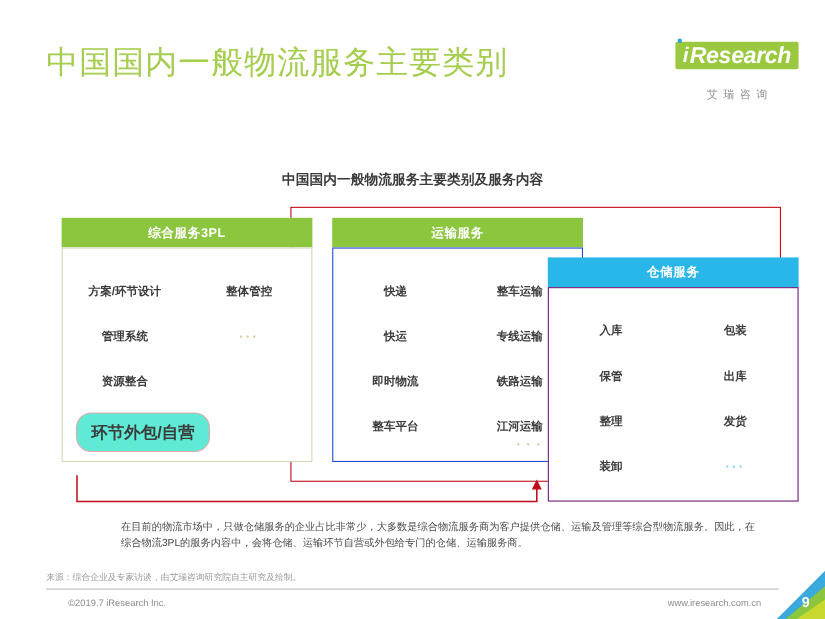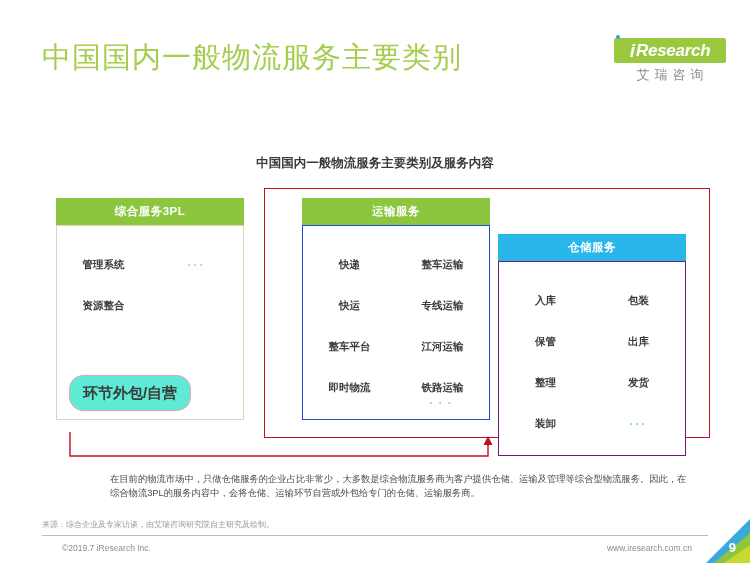--- a/index.html
+++ b/index.html
@@ -29,43 +29,43 @@
   }
   .logo-mark .lm-i{
     color:#ffffff;font-size:19px;font-weight:700;font-style:italic;
     line-height:19px;margin-right:1px;position:relative;
   }
   .logo-mark .lm-dot{
     position:absolute;left:2px;top:-3px;width:4px;height:4px;border-radius:50%;
     background:#29a3dc;
   }
   .logo-mark .lm-text{
-    color:#ffffff;font-size:17px;font-weight:700;font-style:italic;line-height:19px;
+    color:#ffffff;font-size:21px;font-weight:700;font-style:italic;line-height:19px;
     letter-spacing:-0.3px;
   }
   .logo-cn{
-    margin-top:3px;font-size:13px;color:#8e8e8e;letter-spacing:5px;
+    margin-top:16px;font-size:10px;color:#8e8e8e;letter-spacing:5px;
     padding-left:5px;
   }
 
   
   .chart-title{
     position:absolute;left:0;right:0;top:155px;text-align:center;
     font-size:12.5px;font-weight:700;color:#3b3b3b;
   }
 
   
   .diagram{position:absolute;left:42px;top:188px;width:668px;height:270px;}
 
   .redframe{
     position:absolute;left:222px;top:0px;width:446px;height:250px;
     border:1.4px solid #c20e1a;box-sizing:border-box;background:transparent;
   }
 
-  .col{position:absolute;top:10px;width:188px;}
+  .col{position:absolute;top:10px;width:228px;}
   .col-1{left:14px;}
   .col-2{left:236px;margin-left:24px;}
   .col-3{left:456px;}
 
   .col-head{
     height:27px;display:flex;align-items:center;justify-content:center;
     color:#ffffff;font-size:11.5px;font-weight:700;letter-spacing:.5px;
   }
   .head-green{background:#8cc63f;}
   .head-blue{background:#29b6e8;margin-top:36px;}
@@ -148,20 +148,24 @@
 
   <div class="diagram">
 
     <div class="redframe"></div>
 
     <div class="col col-1">
       <div class="col-head head-green">综合服务3PL</div>
       <div class="col-body body-olive">
         <div class="rowset">
           <div class="row">
+            <span class="cell">方案/环节设计</span>
+            <span class="cell">整体管控</span>
+          </div>
+          <div class="row">
             <span class="cell">管理系统</span>
             <span class="cell dots-olive">···</span>
           </div>
           <div class="row">
             <span class="cell">资源整合</span>
             <span class="cell"></span>
           </div>
         </div>
         <div class="hl-box">环节外包/自营</div>
       </div>
@@ -173,26 +177,26 @@
         <div class="rowset">
           <div class="row">
             <span class="cell">快递</span>
             <span class="cell">整车运输</span>
           </div>
           <div class="row">
             <span class="cell">快运</span>
             <span class="cell">专线运输</span>
           </div>
           <div class="row">
+            <span class="cell">即时物流</span>
+            <span class="cell">铁路运输</span>
+          </div>
+          <div class="row">
             <span class="cell">整车平台</span>
             <span class="cell">江河运输</span>
-          </div>
-          <div class="row">
-            <span class="cell">即时物流</span>
-            <span class="cell">铁路运输</span>
           </div>
         </div>
         <div class="tail-dots">···</div>
       </div>
     </div>
 
     <div class="col col-3">
       <div class="col-head head-blue">仓储服务</div>
       <div class="col-body body-blue">
         <div class="rowset">

